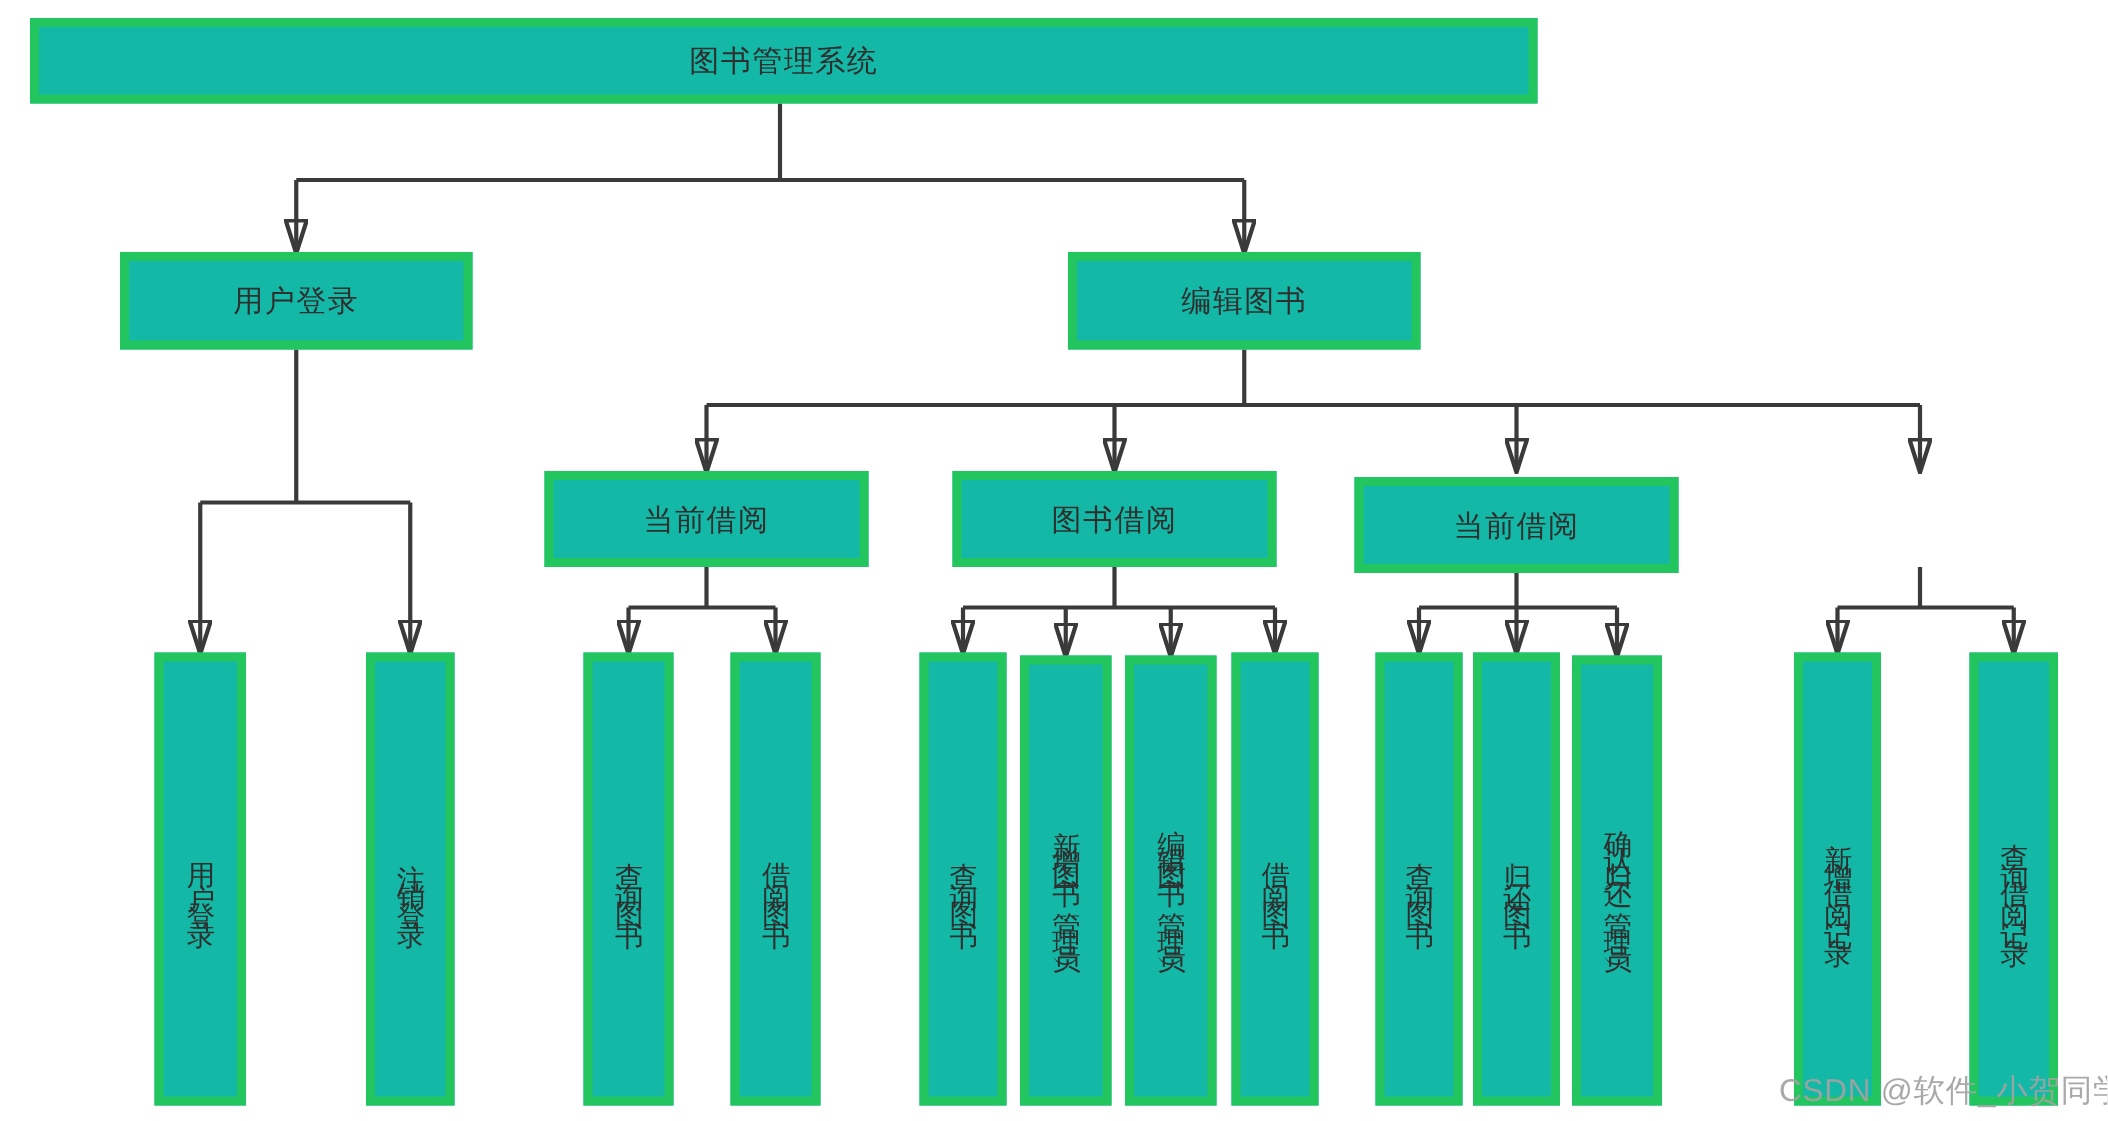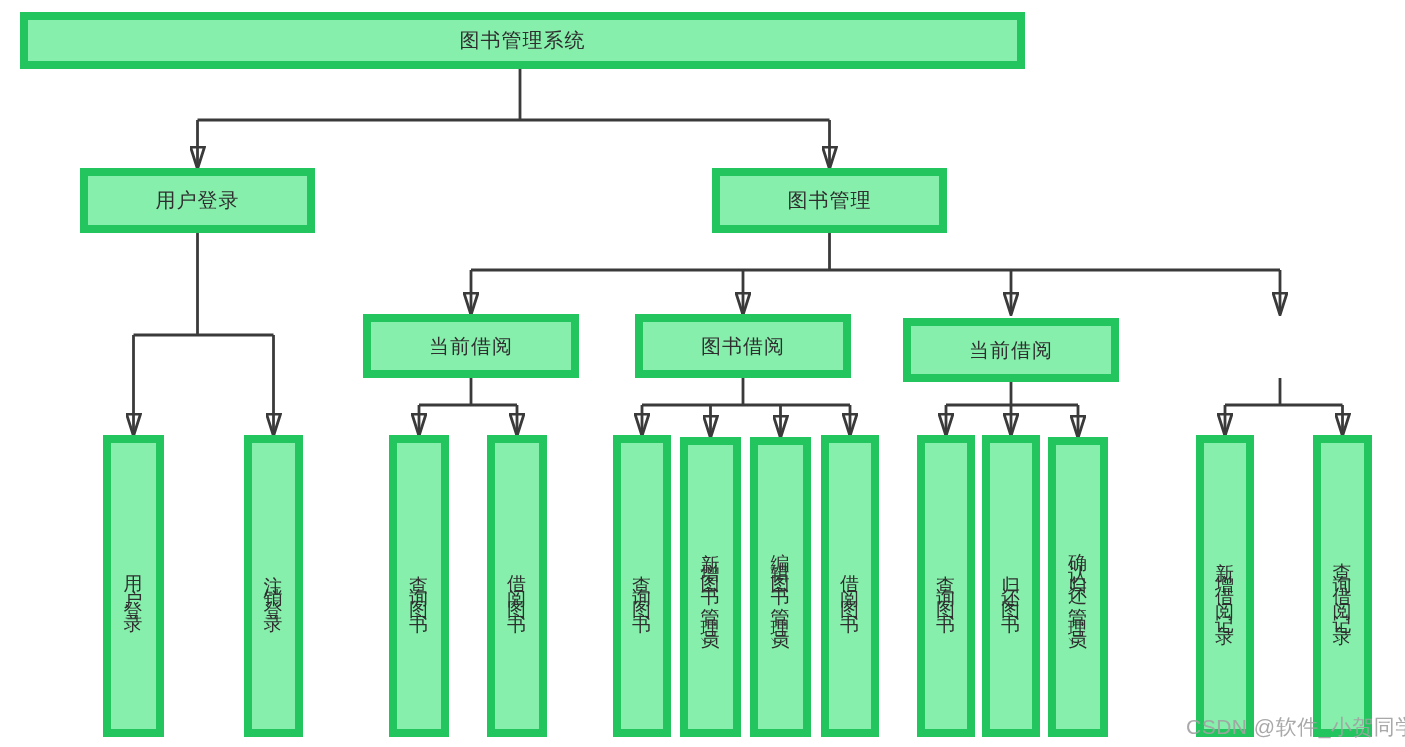--- a/index.html
+++ b/index.html
@@ -24,22 +24,22 @@
     z-index: 1;
   }
   .connectors path {
     stroke: #3a3a3a;
     stroke-width: 2.8;
     fill: none;
   }
   .box {
     position: absolute;
     box-sizing: border-box;
-    border: 8px solid #22c55e;
-    background: #86efac;
+    border: 6px solid #22c55e;
+    background: #14b8a6;
     display: flex;
     align-items: center;
     justify-content: center;
     color: #2f2f2f;
     z-index: 2;
   }
   .hbox {
     font-size: 20px;
     letter-spacing: 1px;
   }
@@ -122,21 +122,21 @@
 
     <path d="M1280,378 V405"></path>
     <path d="M1225,405 H1342.5"></path>
     <path d="M1225,405 V435" marker-end="url(#arrow)"></path>
     <path d="M1342.5,405 V435" marker-end="url(#arrow)"></path>
   </svg>
 
   <div class="box hbox" style="left:20px; top:12px; width:1005px; height:57px;">图书管理系统</div>
 
   <div class="box hbox" style="left:80px; top:168px; width:235px; height:65px;">用户登录</div>
-  <div class="box hbox" style="left:712px; top:168px; width:235px; height:65px;">图书管理</div>
+  <div class="box hbox" style="left:712px; top:168px; width:235px; height:65px;">编辑图书</div>
 
   <div class="box hbox" style="left:363px; top:314px; width:216px; height:64px;">当前借阅</div>
   <div class="box hbox" style="left:635px; top:314px; width:216px; height:64px;text-align:center;">图书借阅</div>
   <div class="box hbox" style="left:903px; top:318px; width:216px; height:64px;">当前借阅</div>
 
   <div class="box leaf" style="left:103px; width:61px;">
     <span>用户登录</span>
   </div>
   <div class="box leaf" style="left:244px; width:59px;">
     <span>注销登录</span>

